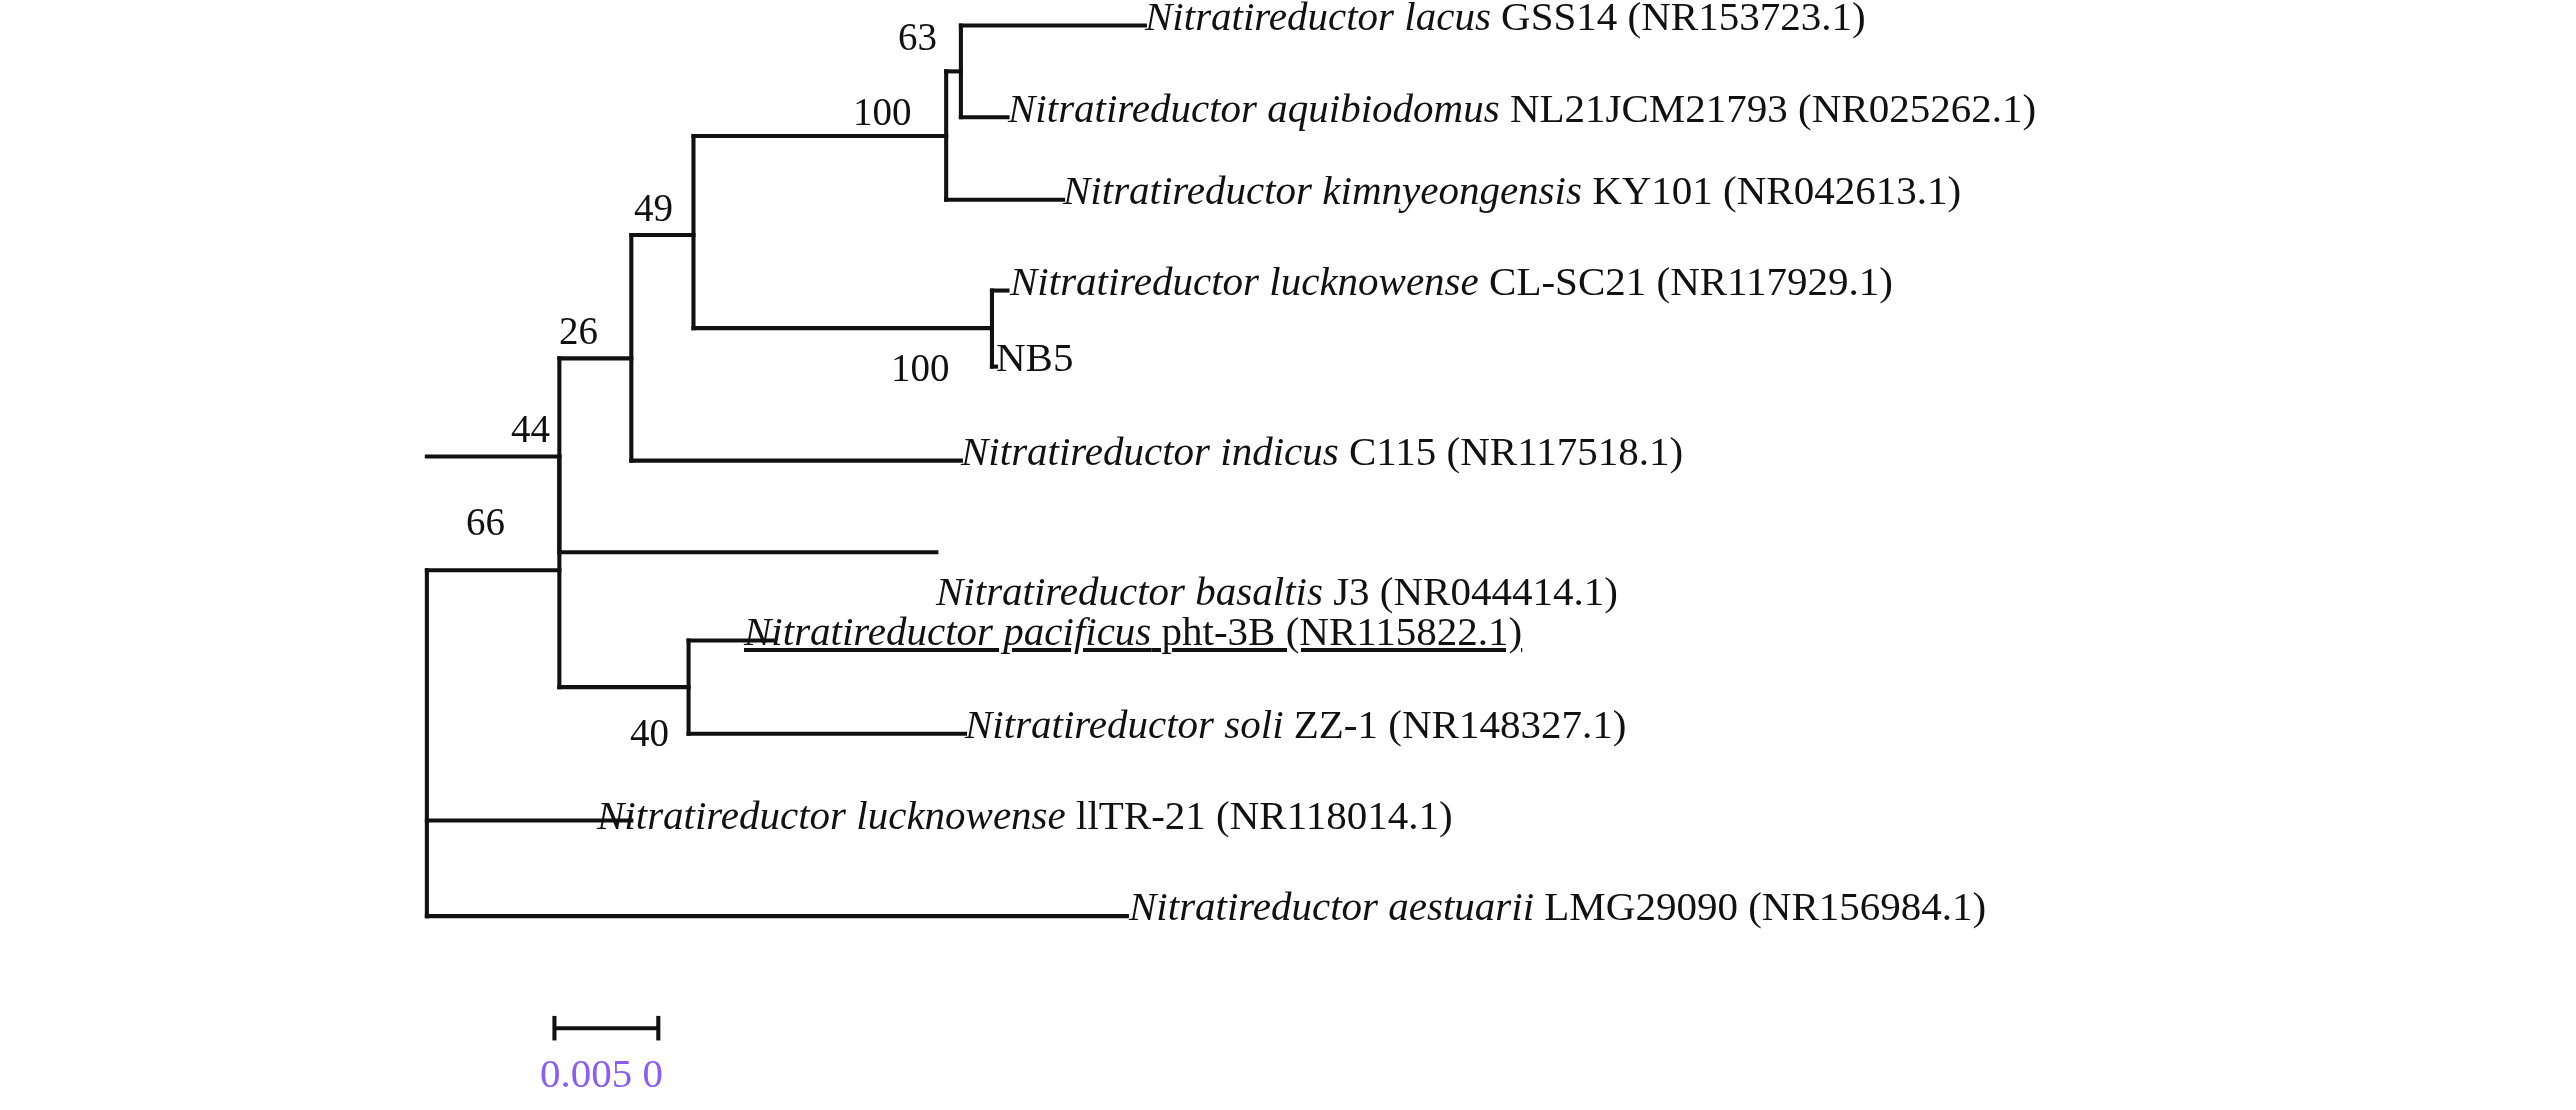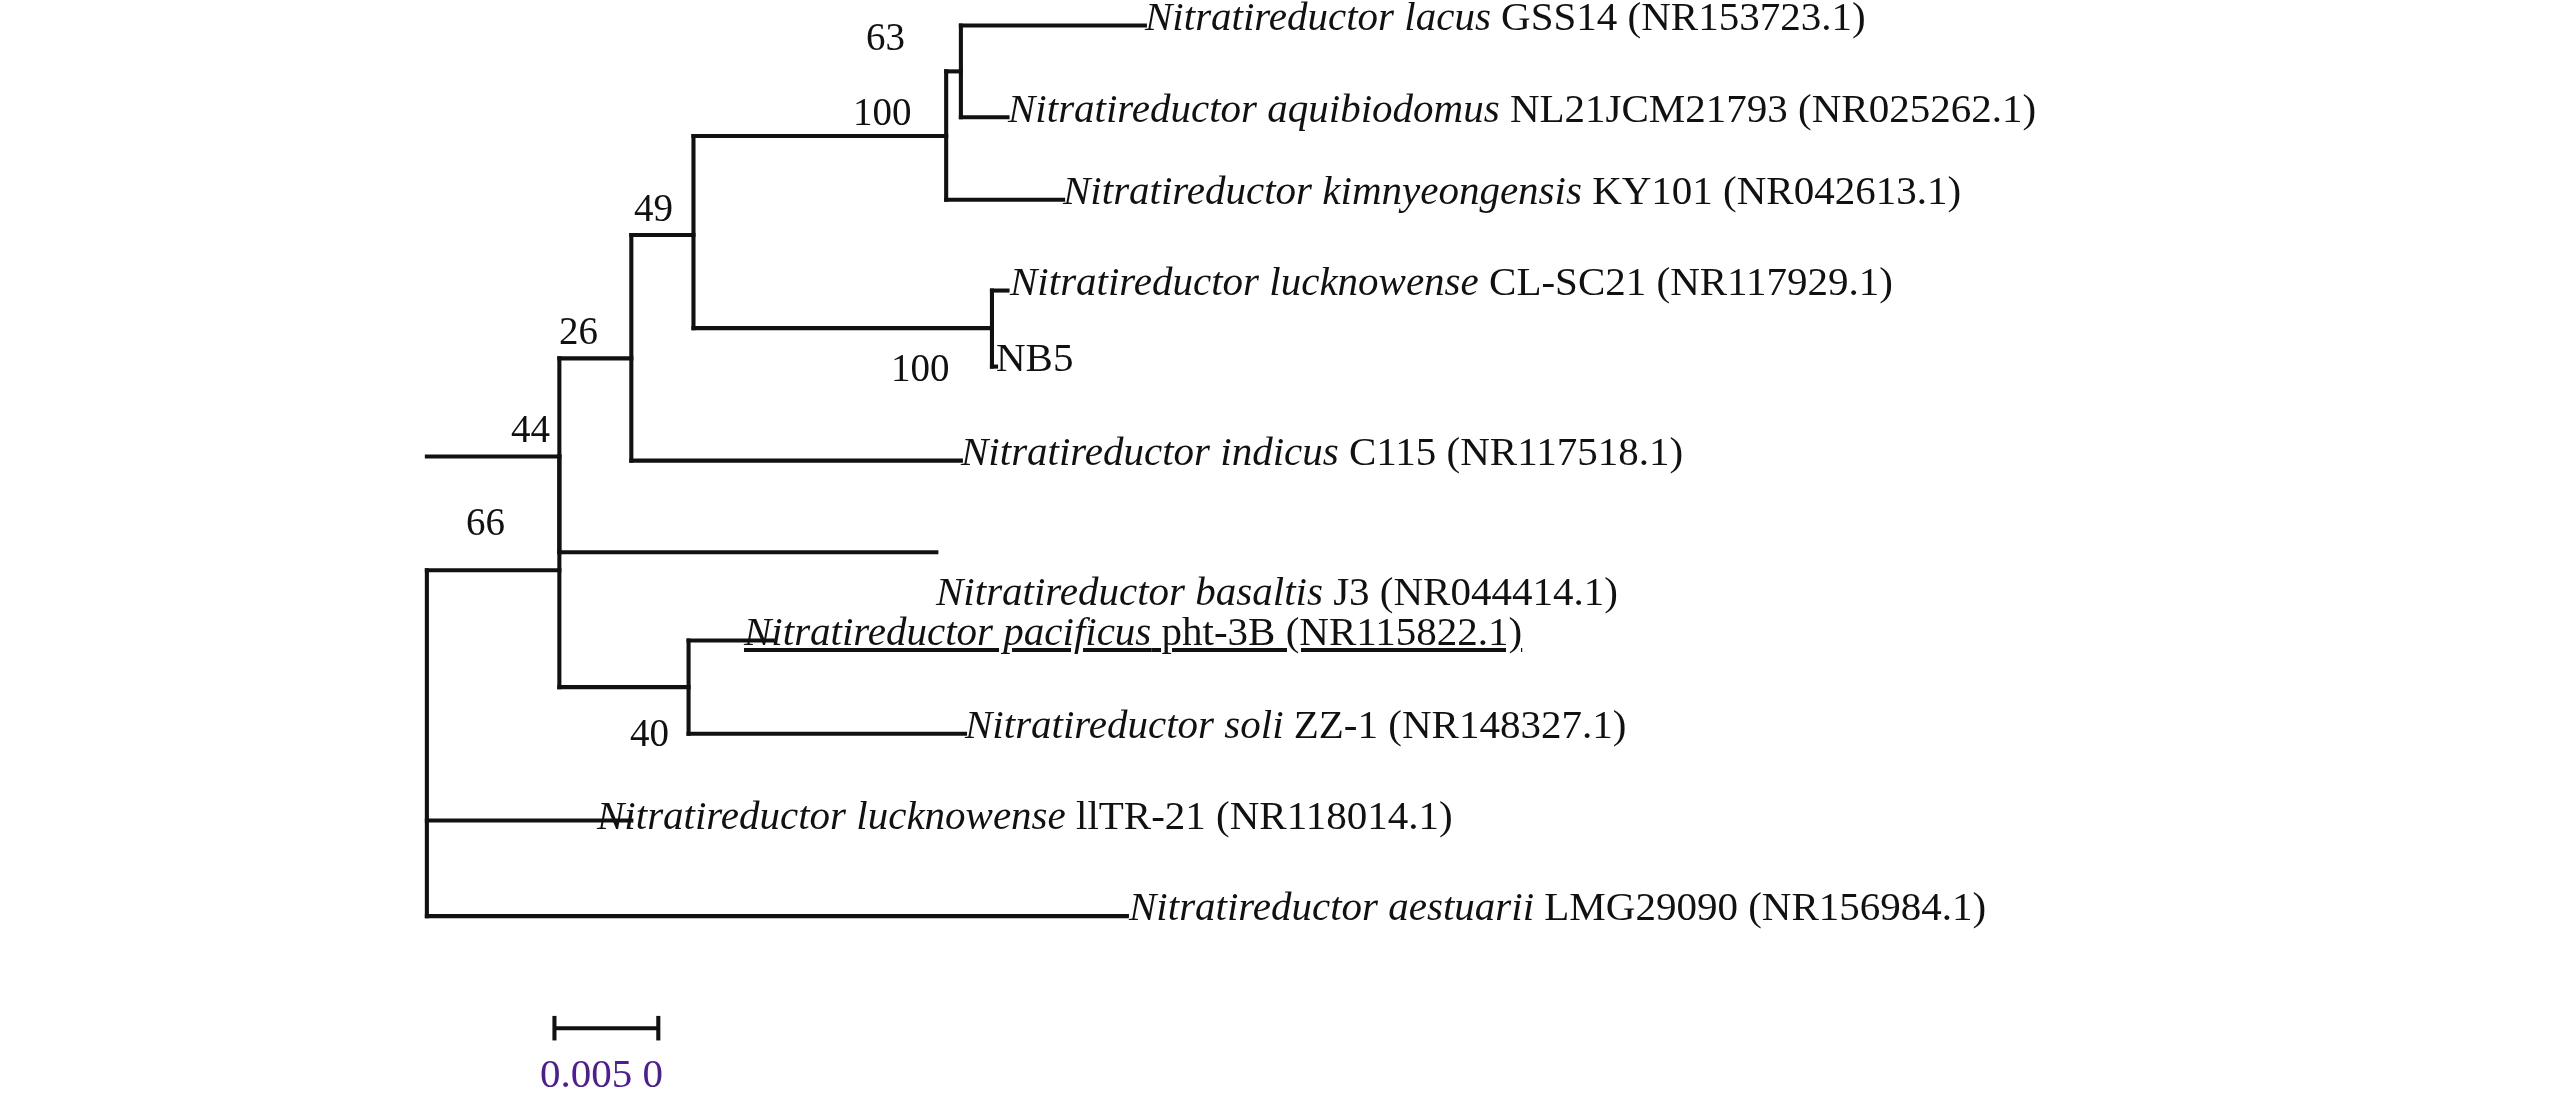--- a/index.html
+++ b/index.html
@@ -42,21 +42,21 @@
     position: absolute;
     color: #111111;
     font-size: 39px;
     line-height: 1;
     font-style: normal;
     font-family: "Liberation Serif", "DejaVu Serif", serif;
     white-space: nowrap;
   }
   .scale-caption {
     position: absolute;
-    color: #4c1d95;
+    color: #8b5cf6;
     font-size: 41px;
     line-height: 1;
     white-space: nowrap;
     font-family: "Liberation Serif", "DejaVu Serif", serif;
   }
 </style>
 </head>
 <body>
 
 <div id="figure">
@@ -99,21 +99,21 @@
       <div class="taxon-label" style="left: 1010px; top: 261px;"><span class="genus-species">Nitratireductor lucknowense</span><span class="strain"> CL-SC21 (NR117929.1)</span></div>
       <div class="taxon-label" style="left: 996px; top: 337px;"><span class="strain">NB5</span></div>
       <div class="taxon-label" style="left: 961px; top: 431px;"><span class="genus-species">Nitratireductor indicus</span><span class="strain"> C115 (NR117518.1)</span></div>
       <div class="taxon-label" style="left: 936px; top: 523px; margin-top: 48px;"><span class="genus-species">Nitratireductor basaltis</span><span class="strain"> J3 (NR044414.1)</span></div>
       <div class="taxon-label" style="left: 744px; top: 611px; text-decoration: underline;"><span class="genus-species">Nitratireductor pacificus</span><span class="strain"> pht-3B (NR115822.1)</span></div>
       <div class="taxon-label" style="left: 965px; top: 704px;"><span class="genus-species">Nitratireductor soli</span><span class="strain"> ZZ-1 (NR148327.1)</span></div>
       <div class="taxon-label" style="left: 597px; top: 795px;"><span class="genus-species">Nitratireductor lucknowense</span><span class="strain"> llTR-21 (NR118014.1)</span></div>
       <div class="taxon-label" style="left: 1129px; top: 886px;"><span class="genus-species">Nitratireductor aestuarii</span><span class="strain"> LMG29090 (NR156984.1)</span></div>
     </div>
   <div id="support-labels">
-      <div class="support-value" style="left: 866px; top: 17px;">63</div>
+      <div class="support-value" style="left: 898px; top: 17px;">63</div>
       <div class="support-value" style="left: 853px; top: 92px;">100</div>
       <div class="support-value" style="left: 634px; top: 188px;">49</div>
       <div class="support-value" style="left: 891px; top: 348px;">100</div>
       <div class="support-value" style="left: 559px; top: 311px;">26</div>
       <div class="support-value" style="left: 511px; top: 409px;">44</div>
       <div class="support-value" style="left: 466px; top: 502px;">66</div>
       <div class="support-value" style="left: 630px; top: 713px;">40</div>
     </div>
 
   <svg class="tree-lines" id="scale-svg" viewBox="0 0 3150 1358">

